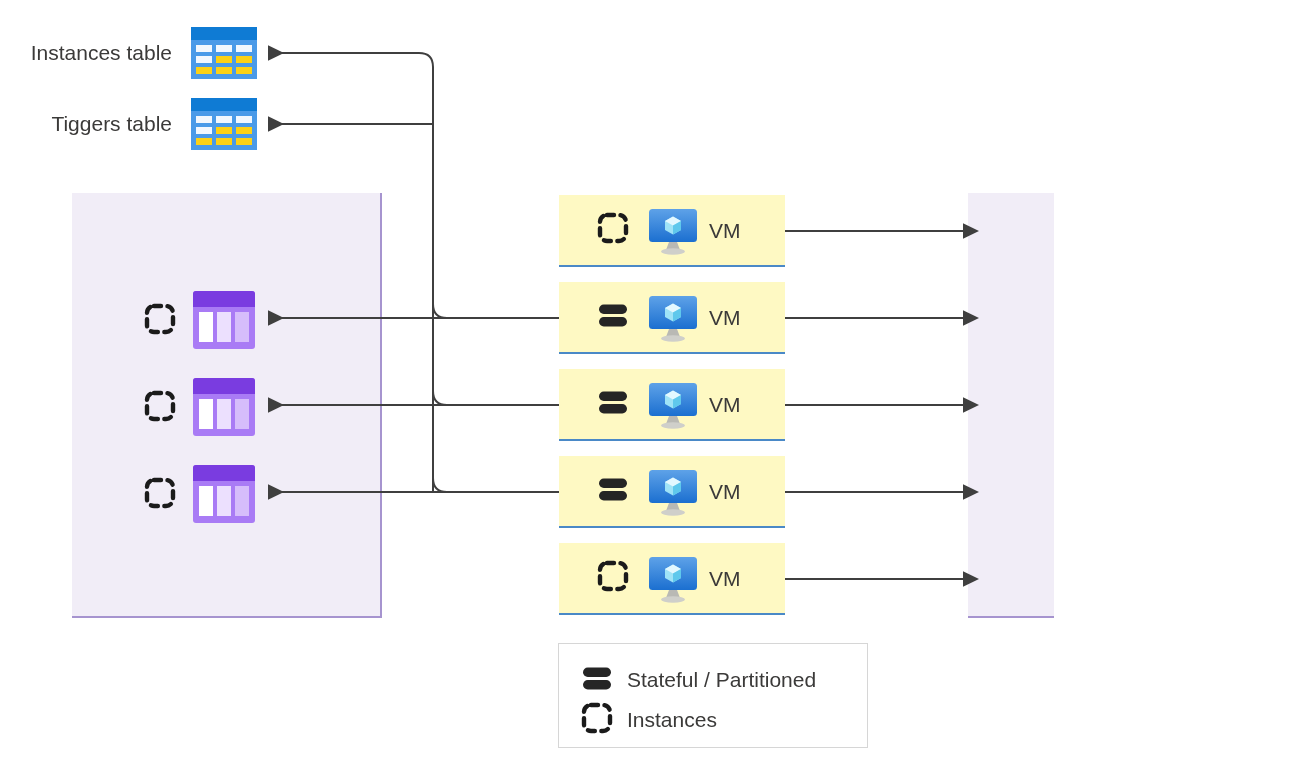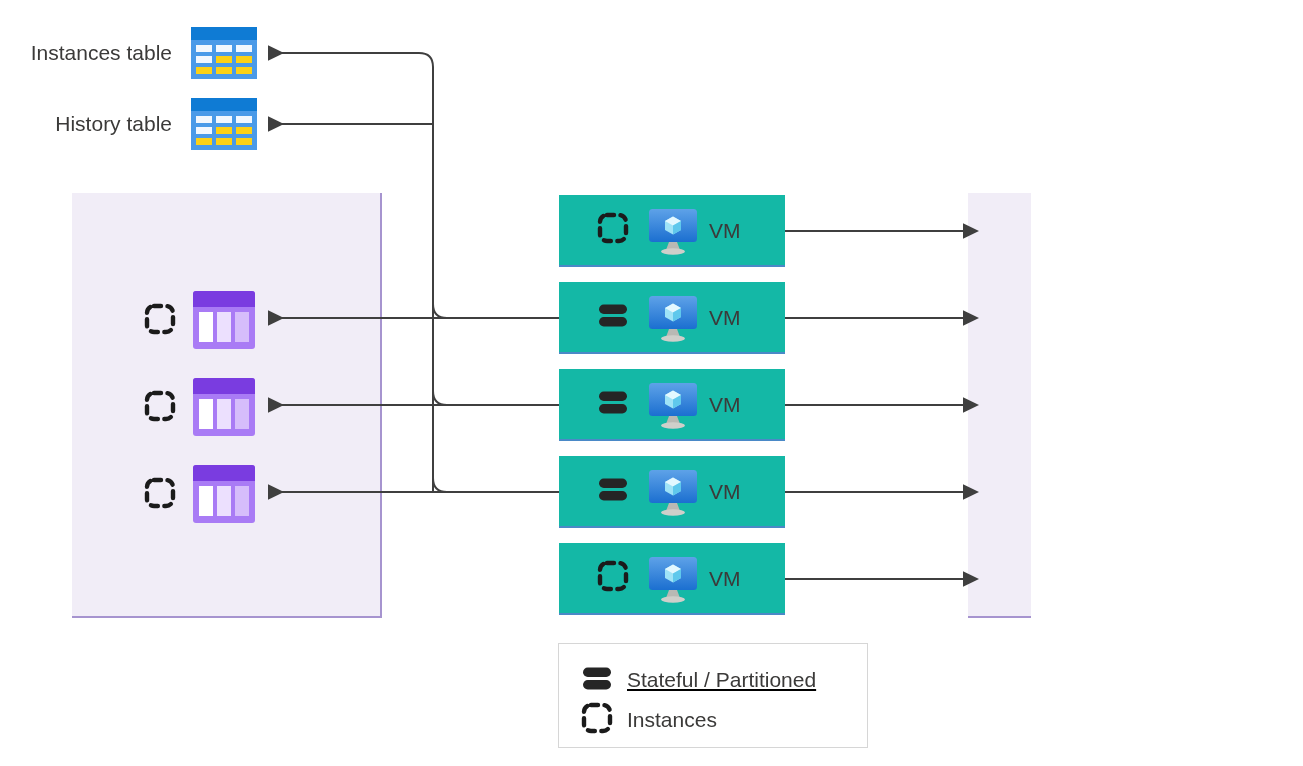--- a/index.html
+++ b/index.html
@@ -11,20 +11,21 @@
   body {
     font-family: "Liberation Sans", sans-serif;
     -webkit-font-smoothing: antialiased;
   }
   #stage {
     position: relative;
     width: 1031px;
     height: 766px;
     background: #ffffff;
     overflow: hidden;
+    padding-left: 23px;
   }
 
   
   #wires {
     position: absolute;
     left: 0; top: 0;
     width: 1303px; height: 766px;
     pointer-events: none;
     z-index: 5;
   }
@@ -94,21 +95,21 @@
     position: absolute;
     z-index: 7;
   }
 
   
   .vm-box {
     position: absolute;
     left: 559px;
     width: 226px;
     height: 72px;
-    background: #14b8a6;
+    background: #fef9c3;
     border-bottom: 2px solid #4a89c7;
     box-sizing: border-box;
     z-index: 2;
   }
   .vm-icon {
     position: absolute;
     left: 88px;
     top: 10px;
     width: 52px;
     height: 52px;
@@ -205,21 +206,21 @@
       <rect x="45" y="18" width="16" height="7" fill="#f2f7fd"></rect>
       <rect x="5" y="29" width="16" height="7" fill="#f2f7fd"></rect>
       <rect x="25" y="29" width="16" height="7" fill="#fcd116"></rect>
       <rect x="45" y="29" width="16" height="7" fill="#fcd116"></rect>
       <rect x="5" y="40" width="16" height="7" fill="#fcd116"></rect>
       <rect x="25" y="40" width="16" height="7" fill="#fcd116"></rect>
       <rect x="45" y="40" width="16" height="7" fill="#fcd116"></rect>
     </svg>
   </div>
 
-  <div class="table-label" style="left:0px; top:113px; width:172px;">History table</div>
+  <div class="table-label" style="left:0px; top:113px; width:172px;">Tiggers table</div>
   <div class="tbl-icon" style="left:191px; top:98px;">
     <svg viewBox="0 0 66 52" xmlns="http://www.w3.org/2000/svg">
       <rect x="0" y="0" width="66" height="52" fill="#4a9ae8"></rect>
       <rect x="0" y="0" width="66" height="13" fill="#0f7bd4"></rect>
       <rect x="5" y="18" width="16" height="7" fill="#f2f7fd"></rect>
       <rect x="25" y="18" width="16" height="7" fill="#f2f7fd"></rect>
       <rect x="45" y="18" width="16" height="7" fill="#f2f7fd"></rect>
       <rect x="5" y="29" width="16" height="7" fill="#f2f7fd"></rect>
       <rect x="25" y="29" width="16" height="7" fill="#fcd116"></rect>
       <rect x="45" y="29" width="16" height="7" fill="#fcd116"></rect>
@@ -444,21 +445,21 @@
       <rect x="42" y="21" width="14" height="30" fill="#d6bdfb"></rect>
     </svg>
   </div>
 
   <div class="panel-caption" style="left:968px; top:545px; width:310px;">
     <span>Tiggers </span><b>activity</b><br>
     <span>function execution</span>
   </div>
 
   <div id="legend">
-    <div class="legend-row" style="top:18px;text-decoration:underline;">
+    <div class="legend-row" style="top:18px;">
       <span>
         <svg width="32" height="32" viewBox="0 0 32 32" xmlns="http://www.w3.org/2000/svg">
           <rect x="2" y="5.5" width="28" height="9.5" rx="4.75" fill="#252525"></rect>
           <rect x="2" y="18" width="28" height="9.5" rx="4.75" fill="#252525"></rect>
         </svg>
       </span>
       <span class="legend-text">Stateful / Partitioned</span>
     </div>
     <div class="legend-row" style="top:58px;">
       <span>

